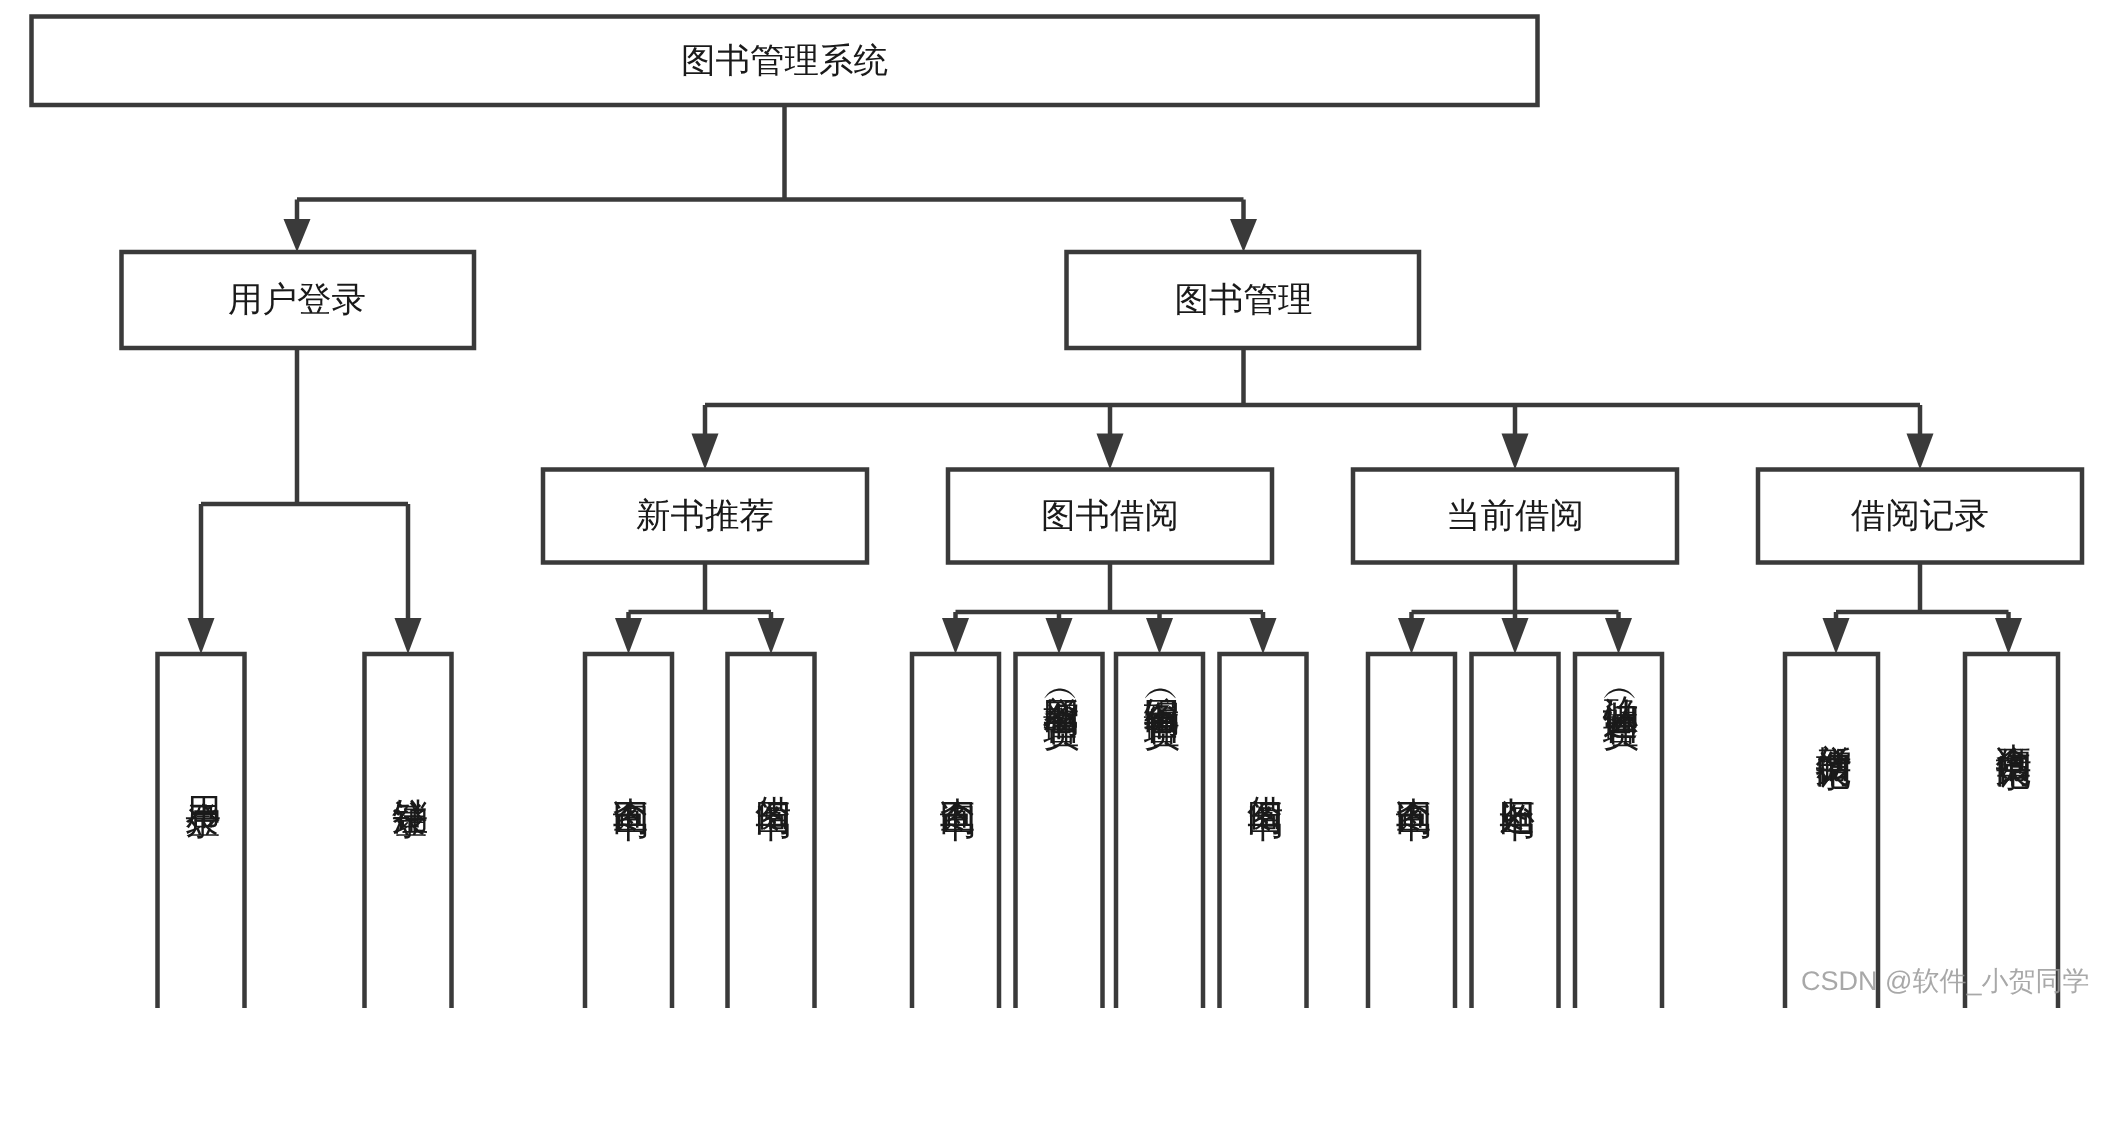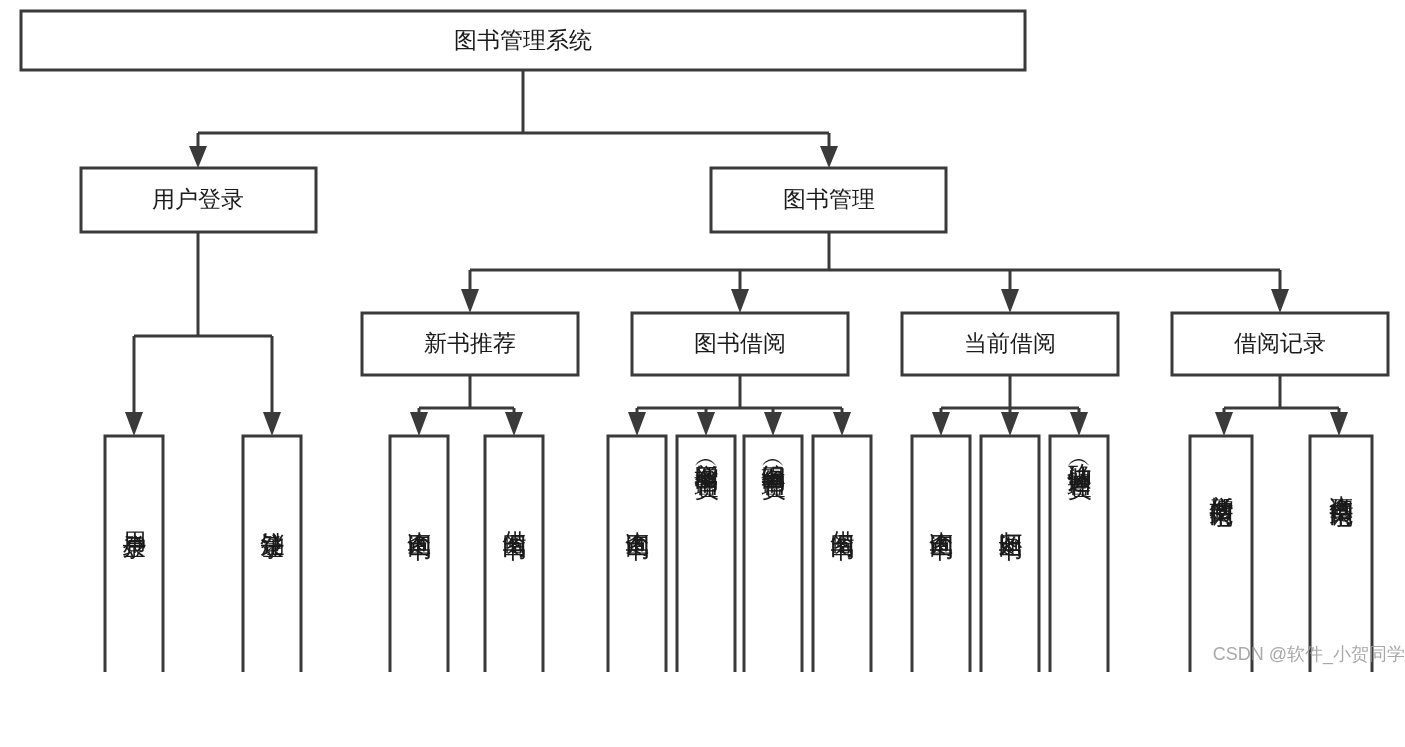--- a/index.html
+++ b/index.html
@@ -59,21 +59,21 @@
     text-orientation: upright;
     font-family: "Liberation Sans", "DejaVu Sans", sans-serif;
     font-size: 24px;
     line-height: 1.12;
     color: #1a1a1a;
     letter-spacing: 2px;
     white-space: nowrap;
   }
   .watermark {
     position: absolute;
-    right: 0;
+    right: 12px;
     bottom: 6px;
     font-family: "Liberation Sans", "DejaVu Sans", sans-serif;
     font-size: 18px;
     color: #9a9a9a;
     opacity: 0.85;
     white-space: nowrap;
     pointer-events: none;
   }
 </style>
 </head>

